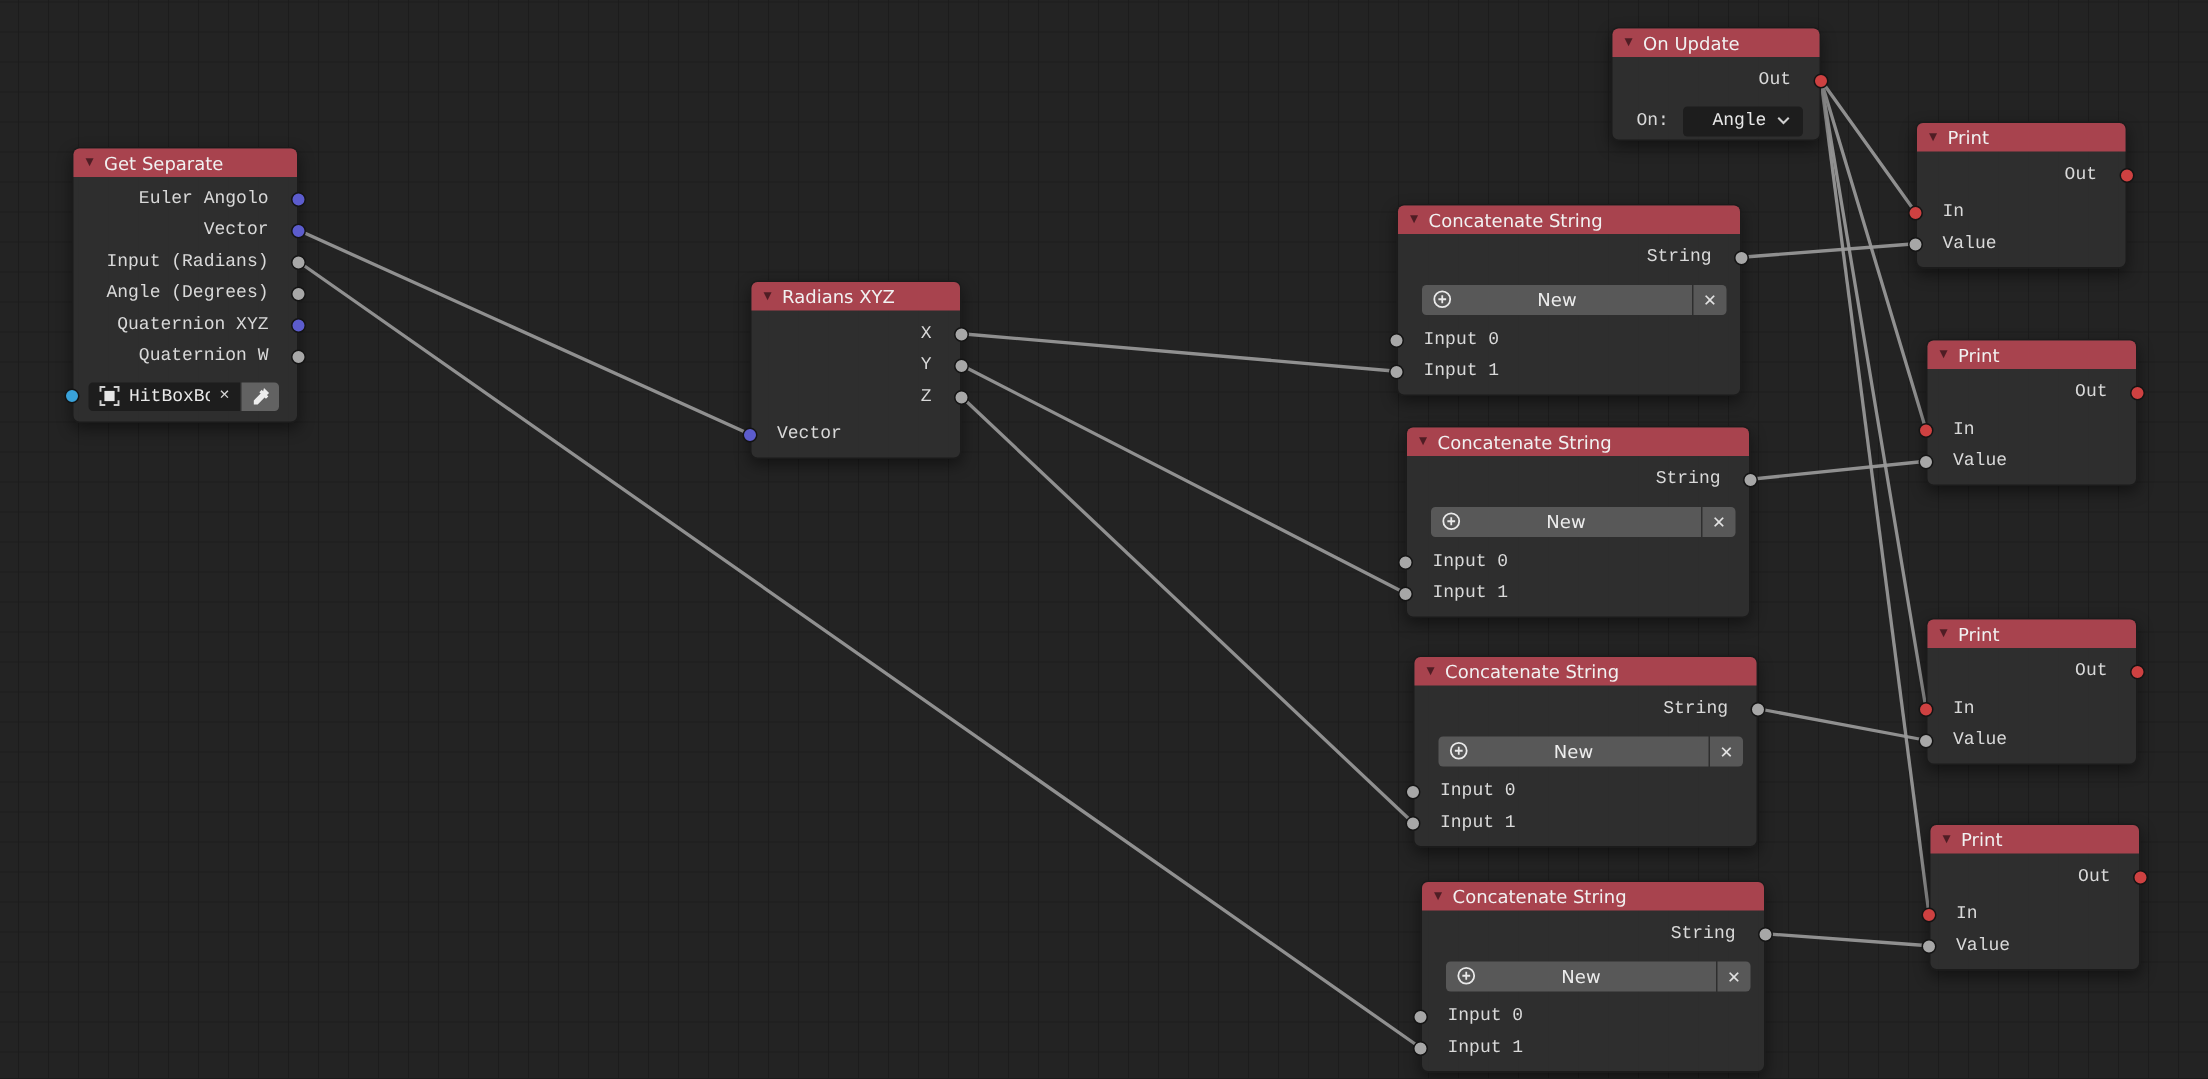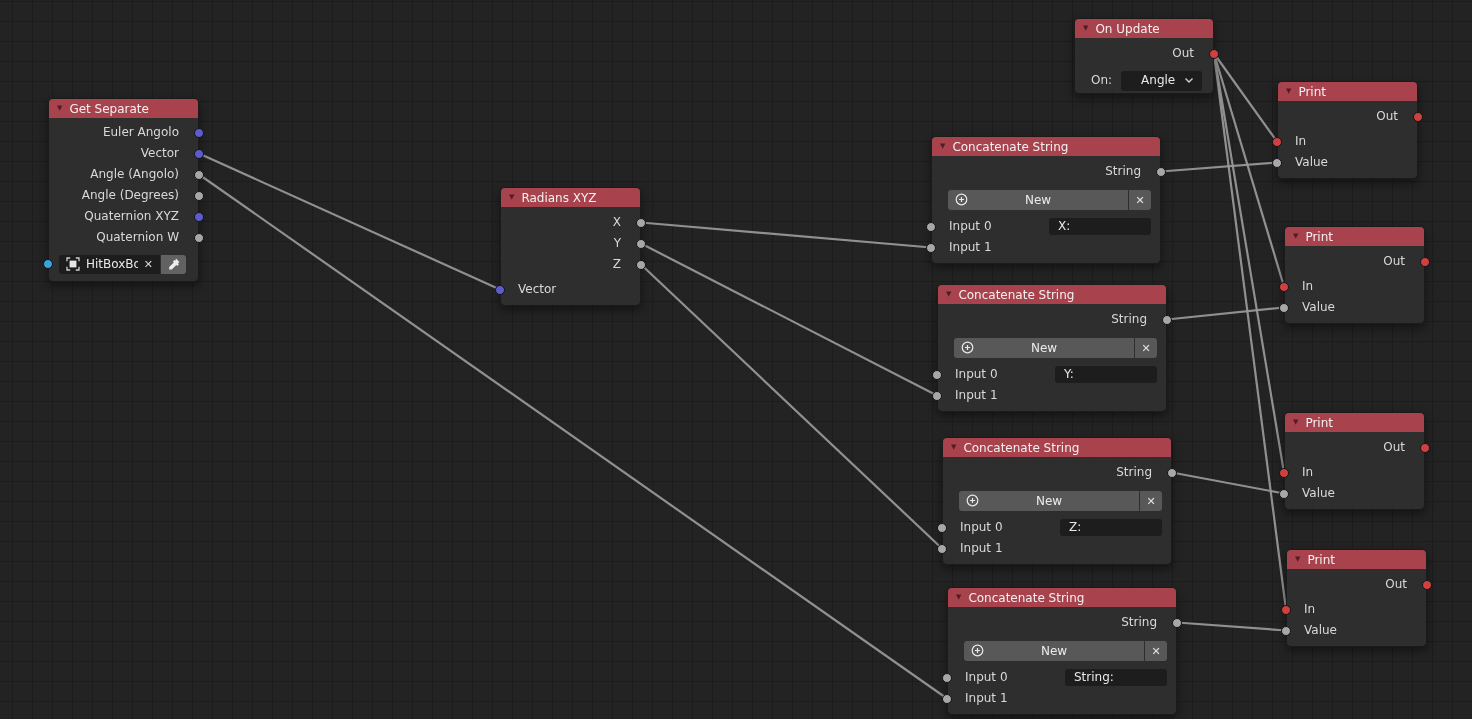--- a/index.html
+++ b/index.html
@@ -29,33 +29,33 @@
     border-radius:4px 4px 0 0;
     display:flex; align-items:center;
     padding:0 8px; gap:7px;
     font-size:12px; color:#f1f1f1;
     white-space:nowrap;
   }
   .tri { font-size:7px; color:#4f1d24; line-height:1; }
   .node-body { padding-bottom:5px; }
   .row {
     position:relative; height:21px; line-height:21px;
-    font-size:12px; color:#d9d9d9; white-space:nowrap;
+    font-size:12px; color:#d9d9d9; white-space:nowrap;font-family:Liberation Mono, monospace;
   }
   .row.output { text-align:right; padding-right:19px; }
   .row.input  { padding-left:17px; }
   .spacer { position:relative; }
   .socket {
     position:absolute; width:8px; height:8px;
     border:1px solid #141414; border-radius:50%;
     top:50%; margin-top:-5px; z-index:3;
   }
   .socket.left { left:-6px; }
   .socket.right { right:-6px; }
-  .row.input_field { display:flex; align-items:center; padding-left:17px; }
+  .row.input_field { display:flex; padding-left:17px;flex-direction:column; }
   .field {
     margin-left:auto; margin-right:9px;
     width:102px; height:17px; line-height:17px;
     background:#1d1d1d; border-radius:3px;
     color:#e8e8e8; padding-left:9px; box-sizing:border-box;
     overflow:hidden;
   }
   .newbar { height:20px; margin:0 9px 0 16px; display:flex; gap:1px; }
   .newbar .main {
     flex:1; background:#585858; border-radius:3px 0 0 3px;
@@ -108,21 +108,21 @@
       <line x1="1177" y1="622.5" x2="1286" y2="630.5" stroke="#9a9a9a" stroke-width="2.2" stroke-linecap="round" opacity="0.92"></line>
     </svg>
 <div class="node" style="left: 48px; top: 98px; width: 151px;">
       <div class="node-header">
         <span class="tri">▼</span>
         <span class="title">Get Separate</span>
       </div>
       <div class="node-body" style="padding-top: 4px;">
         <div class="row output"><span class="lab">Euler Angolo</span><span class="socket right" style="background: rgb(92, 92, 205);"></span></div>
         <div class="row output"><span class="lab">Vector</span><span class="socket right" style="background: rgb(92, 92, 205);"></span></div>
-        <div class="row output"><span class="lab">Angle (Angolo)</span><span class="socket right" style="background: rgb(167, 167, 167);"></span></div>
+        <div class="row output"><span class="lab">Input (Radians)</span><span class="socket right" style="background: rgb(167, 167, 167);"></span></div>
         <div class="row output"><span class="lab">Angle (Degrees)</span><span class="socket right" style="background: rgb(167, 167, 167);"></span></div>
         <div class="row output"><span class="lab">Quaternion XYZ</span><span class="socket right" style="background: rgb(92, 92, 205);"></span></div>
         <div class="row output"><span class="lab">Quaternion W</span><span class="socket right" style="background: rgb(167, 167, 167);"></span></div>
         <div class="row object_field">
           <div class="objfield">
             <svg width="14" height="14" viewBox="0 0 14 14">
               <path d="M1 4.2V1h3.2M9.8 1H13v3.2M13 9.8V13H9.8M4.2 13H1V9.8" fill="none" stroke="#cfcfcf" stroke-width="1.3"></path>
               <rect x="3.6" y="3.6" width="6.8" height="6.8" fill="#e6e6e6"></rect>
             </svg>
             <span class="objname">HitBoxBoy</span>

